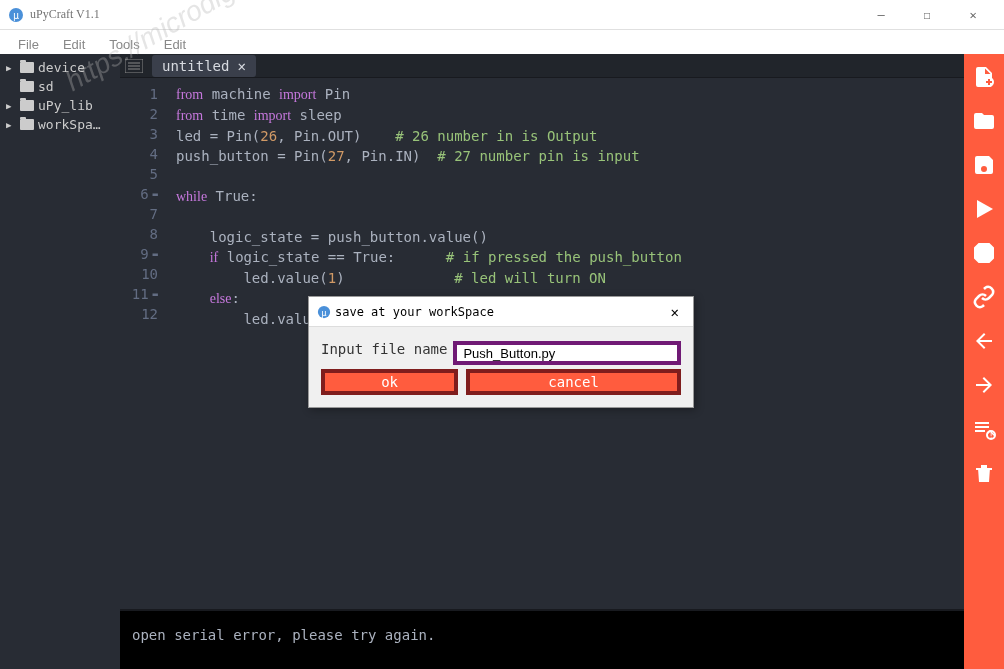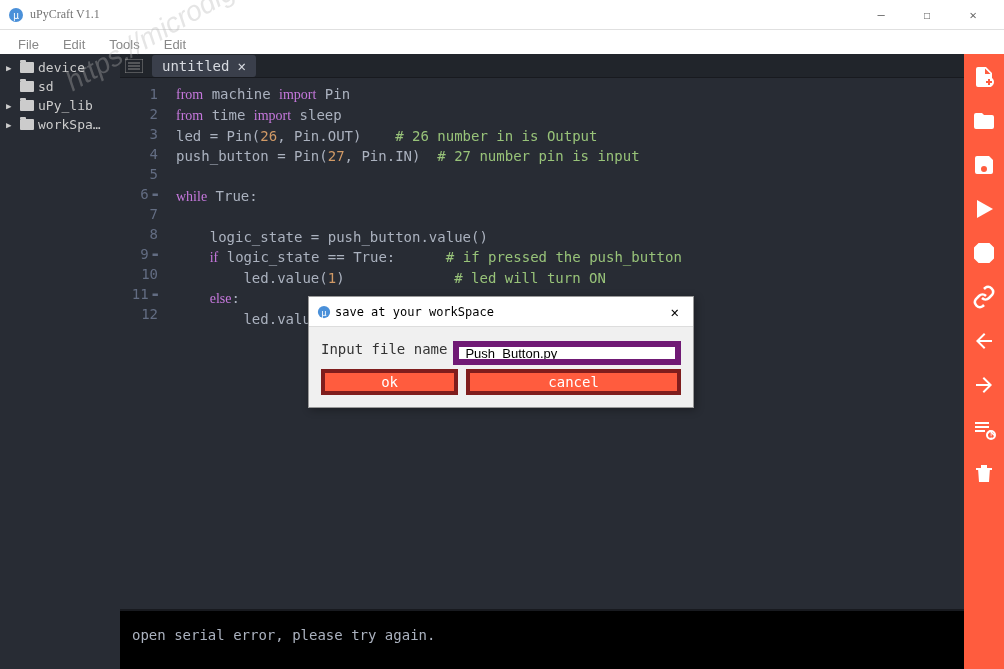--- a/index.html
+++ b/index.html
@@ -44,21 +44,21 @@
     .toolbar { width: 40px; background: #ff5c3e; display: flex; flex-direction: column; align-items: center; padding-top: 10px; gap: 18px; }
     .tool-icon { width: 26px; height: 26px; display: flex; align-items: center; justify-content: center; color: #fff; }
     
     .dialog { position: absolute; left: 308px; top: 296px; width: 386px; background: #f0f0f0; border: 1px solid #999; box-shadow: 2px 2px 8px rgba(0,0,0,0.3); font-family: "Segoe UI", sans-serif; }
     .dialog-title { height: 30px; display: flex; align-items: center; padding: 0 8px; background: #fff; border-bottom: 1px solid #ddd; font-size: 12px; }
     .dialog-title-text { flex: 1; margin-left: 4px; }
     .dialog-close { font-size: 14px; padding: 0 6px; }
     .dialog-body { padding: 14px 12px 12px 12px; }
     .dialog-row { display: flex; gap: 6px; margin-bottom: 4px; }
     .dialog-label { font-family: Consolas, monospace; font-size: 14px; color: #333; }
-    .dialog-input { flex: 1; height: 24px; border: 6px solid #701a75; padding: 2px 6px; font-size: 13px; font-family: "Segoe UI", sans-serif; background: #fff; }
+    .dialog-input { flex: 1; height: 24px; border: 4px solid #701a75; padding: 2px 6px; font-size: 13px; font-family: "Segoe UI", sans-serif; background: #fff; }
     .dialog-buttons { display: flex; gap: 8px; }
     .dialog-btn { flex: 1.6; height: 26px; background: #ff5c3e; color: #fff; border: 4px solid #7f1d1d; font-family: Consolas, monospace; font-size: 14px; display: flex; align-items: center; justify-content: center; }
     .dialog-btn.ok { flex: 1; }
     
     .watermark { position: absolute; top: 70px; left: 60px; transform: rotate(-30deg); transform-origin: left top; font-size: 28px; color: rgba(180,180,180,0.35); font-family: "Segoe UI", sans-serif; pointer-events: none; z-index: 5; font-style: italic; }
   </style>
 </head>
 <body>
 
 <div class="titlebar">

